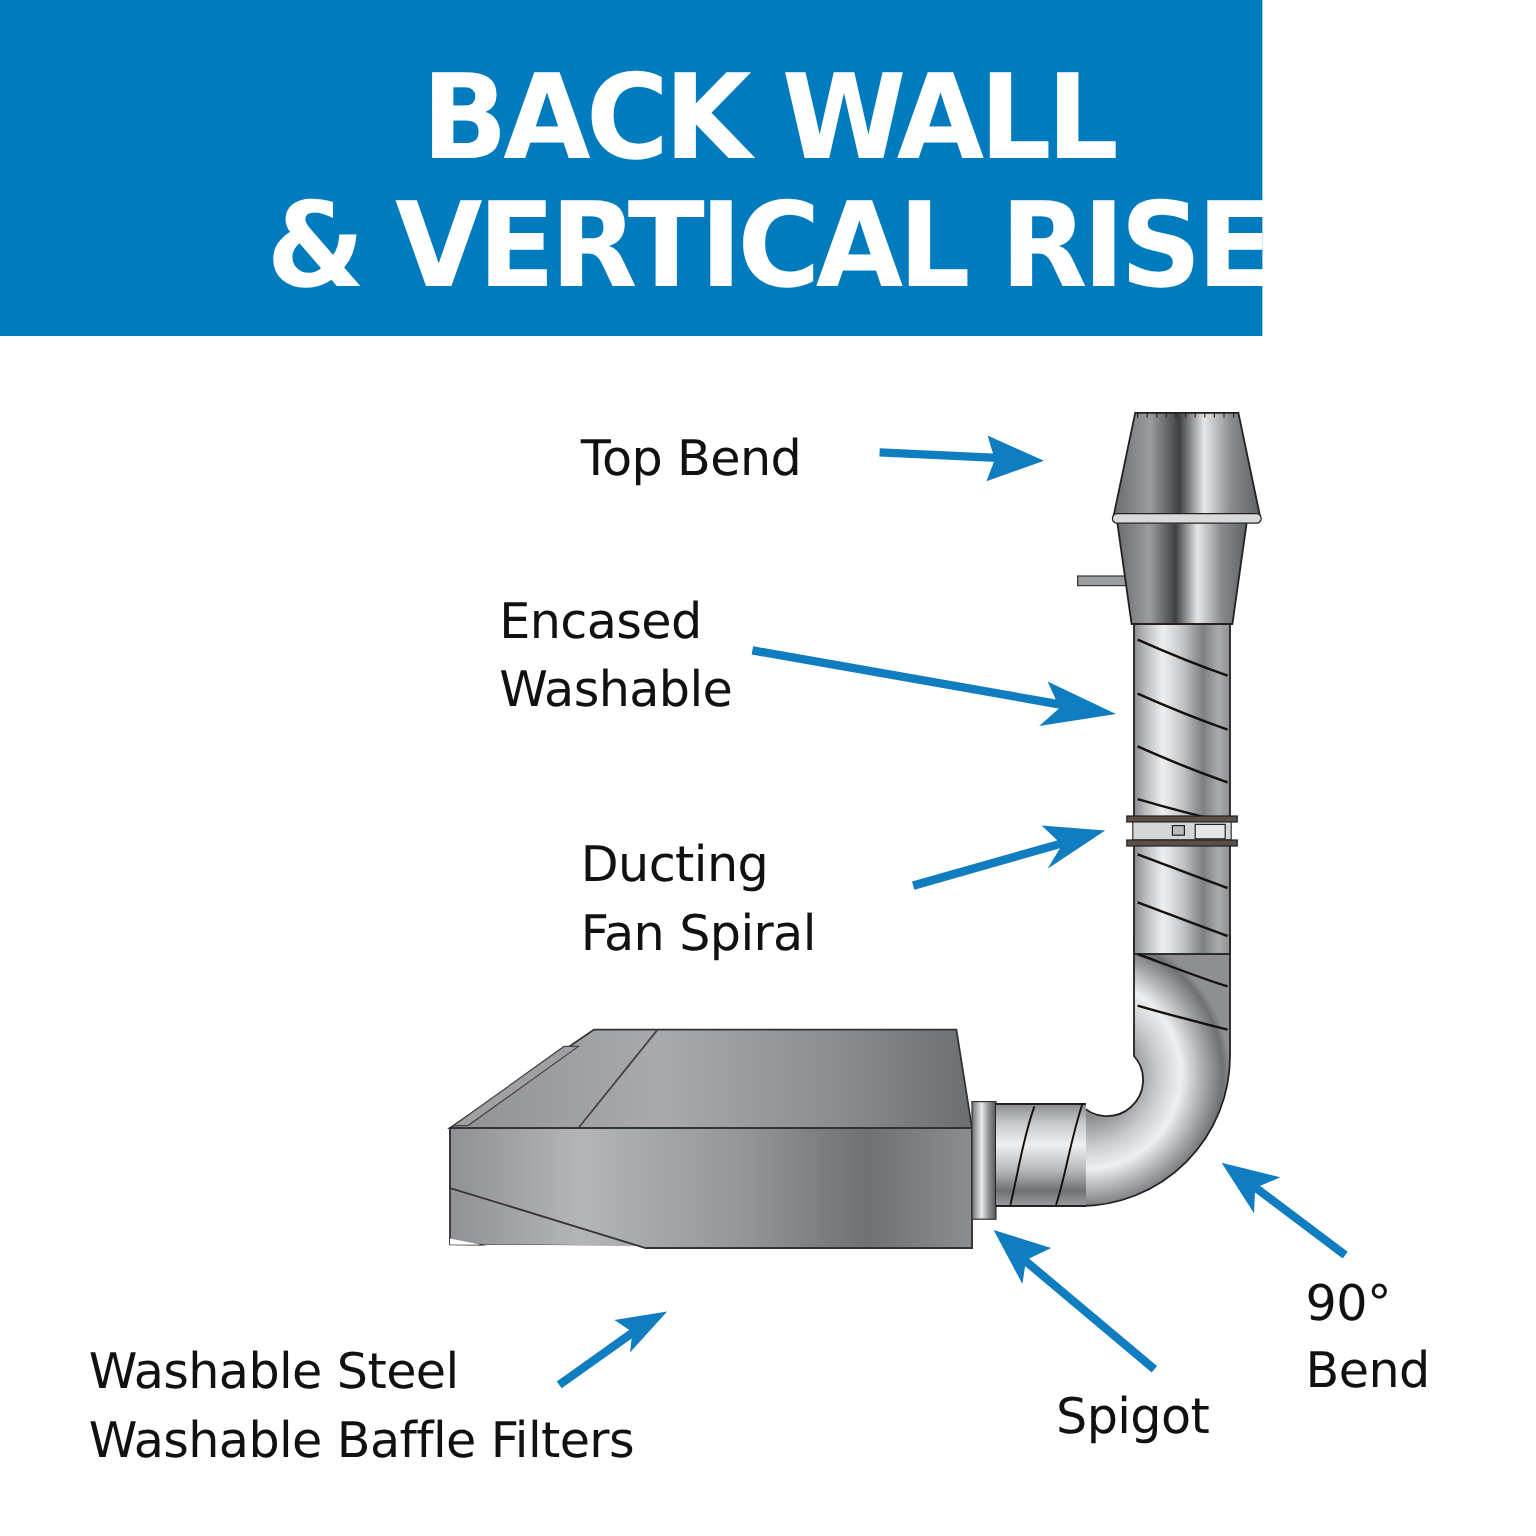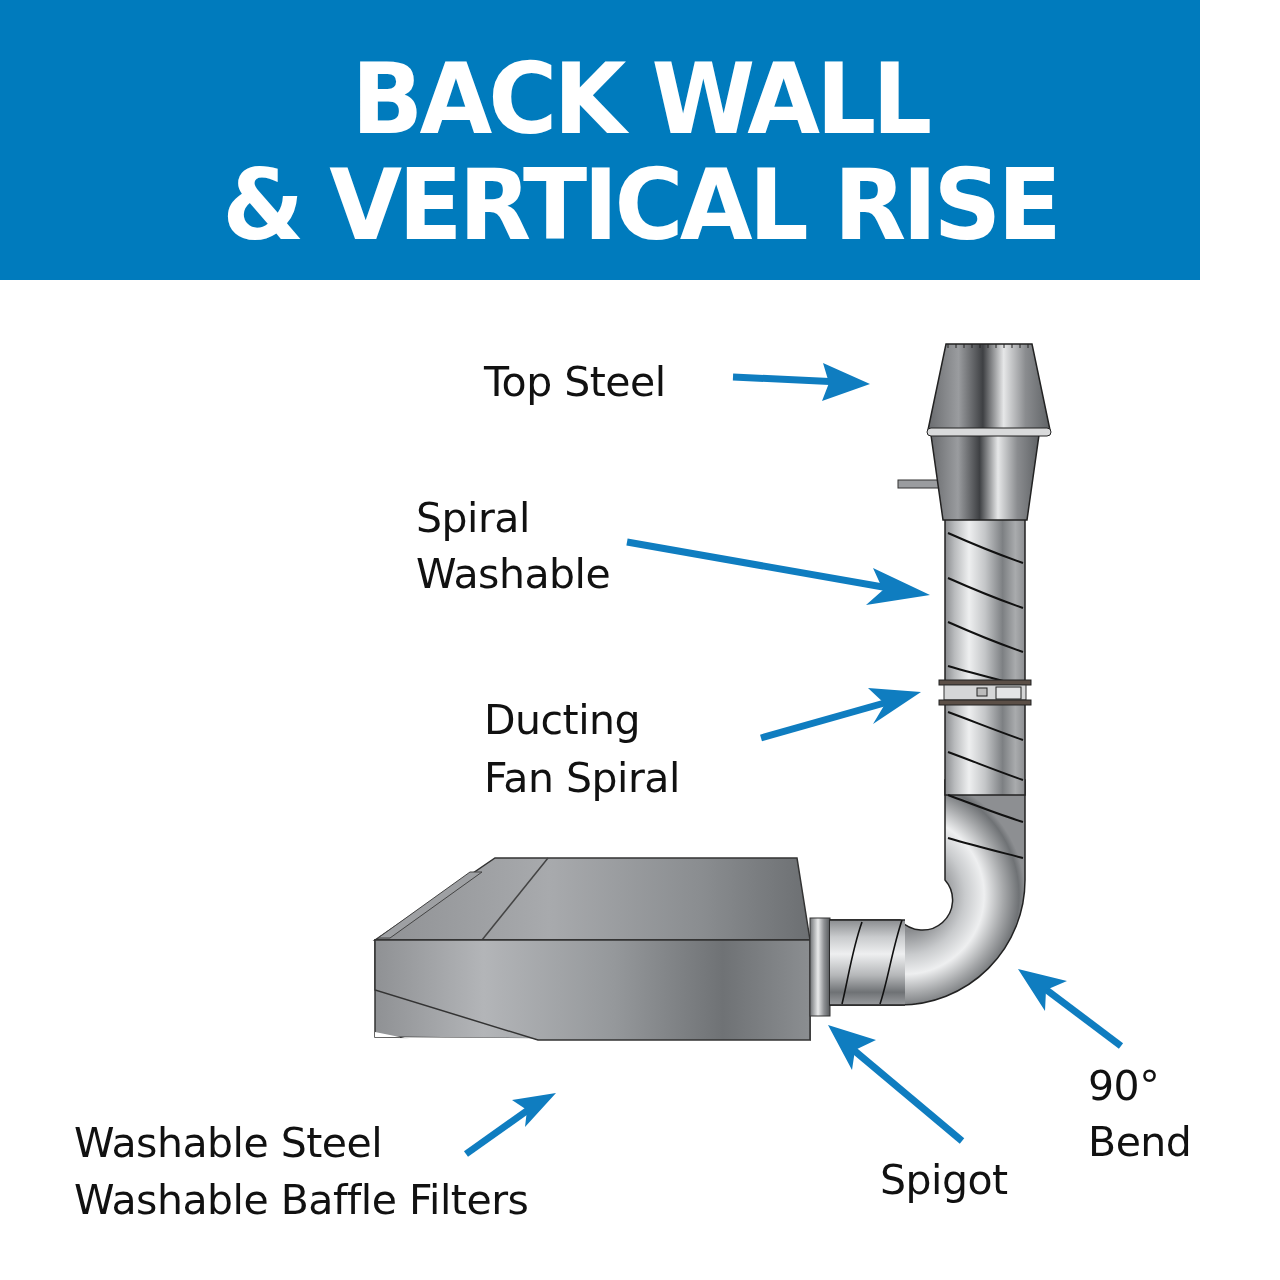--- a/index.html
+++ b/index.html
@@ -1,18 +1,18 @@
 <!DOCTYPE html>
 <html><head>
 <meta charset="utf-8">
 <style>
   html, body { margin: 0; padding: 0; }
   body { width: 1280px; height: 1280px; background: #ffffff; position: relative; overflow: hidden;
          font-family: "DejaVu Sans", sans-serif; }
-  .banner { position: absolute; left: 0; top: 0; width: 1200px; height: 280px; background: #007bbd; }
+  .banner { position: absolute; left: 0; top: 0; width: 1052px; height: 280px; background: #007bbd; }
   .title-line { position: absolute; left: 0; width: 1280px; text-align: center; color: #ffffff;
                 font-family: "DejaVu Sans", sans-serif; font-weight: bold; font-size: 98px;
                 letter-spacing: -4px; line-height: 1; }
   .t1 { top: 50px; transform: scaleX(0.96); }
   .t2 { top: 156px; transform: scaleX(0.96); }
   .label { position: absolute; color: #111111; font-family: "DejaVu Sans", sans-serif;
            font-size: 41px; line-height: 56px; white-space: nowrap; letter-spacing: -0.5px; }
   .diagram { position: absolute; left: 0; top: 0; }
 </style>
 </head>
@@ -149,23 +149,23 @@
       <line x1="962" y1="1141" x2="850" y2="1047" stroke-width="7"></line>
       <polygon points="828,1025 876,1040 855,1050 852,1070" stroke="none"></polygon>
     </g>
     <g>
       <line x1="1121" y1="1046" x2="1040" y2="985" stroke-width="7"></line>
       <polygon points="1018,969 1067,981 1046,990 1045,1011" stroke="none"></polygon>
     </g>
   </g>
 </svg>
 
-<div class="label" style="left:484px; top:354px;">Top Steel</div>
+<div class="label" style="left:484px; top:354px;">Top Bend</div>
 
-<div class="label" style="left:416px; top:490px;">Spiral</div>
+<div class="label" style="left:416px; top:490px;">Encased</div>
 <div class="label" style="left:416px; top:546px;">Washable</div>
 
 <div class="label" style="left:484px; top:692px;">Ducting</div>
 <div class="label" style="left:484px; top:750px;">Fan Spiral</div>
 
 <div class="label" style="left:74px; top:1115px;">Washable Steel</div>
 <div class="label" style="left:74px; top:1172px;">Washable Baffle Filters</div>
 
 <div class="label" style="left:880px; top:1152px;">Spigot</div>
 

